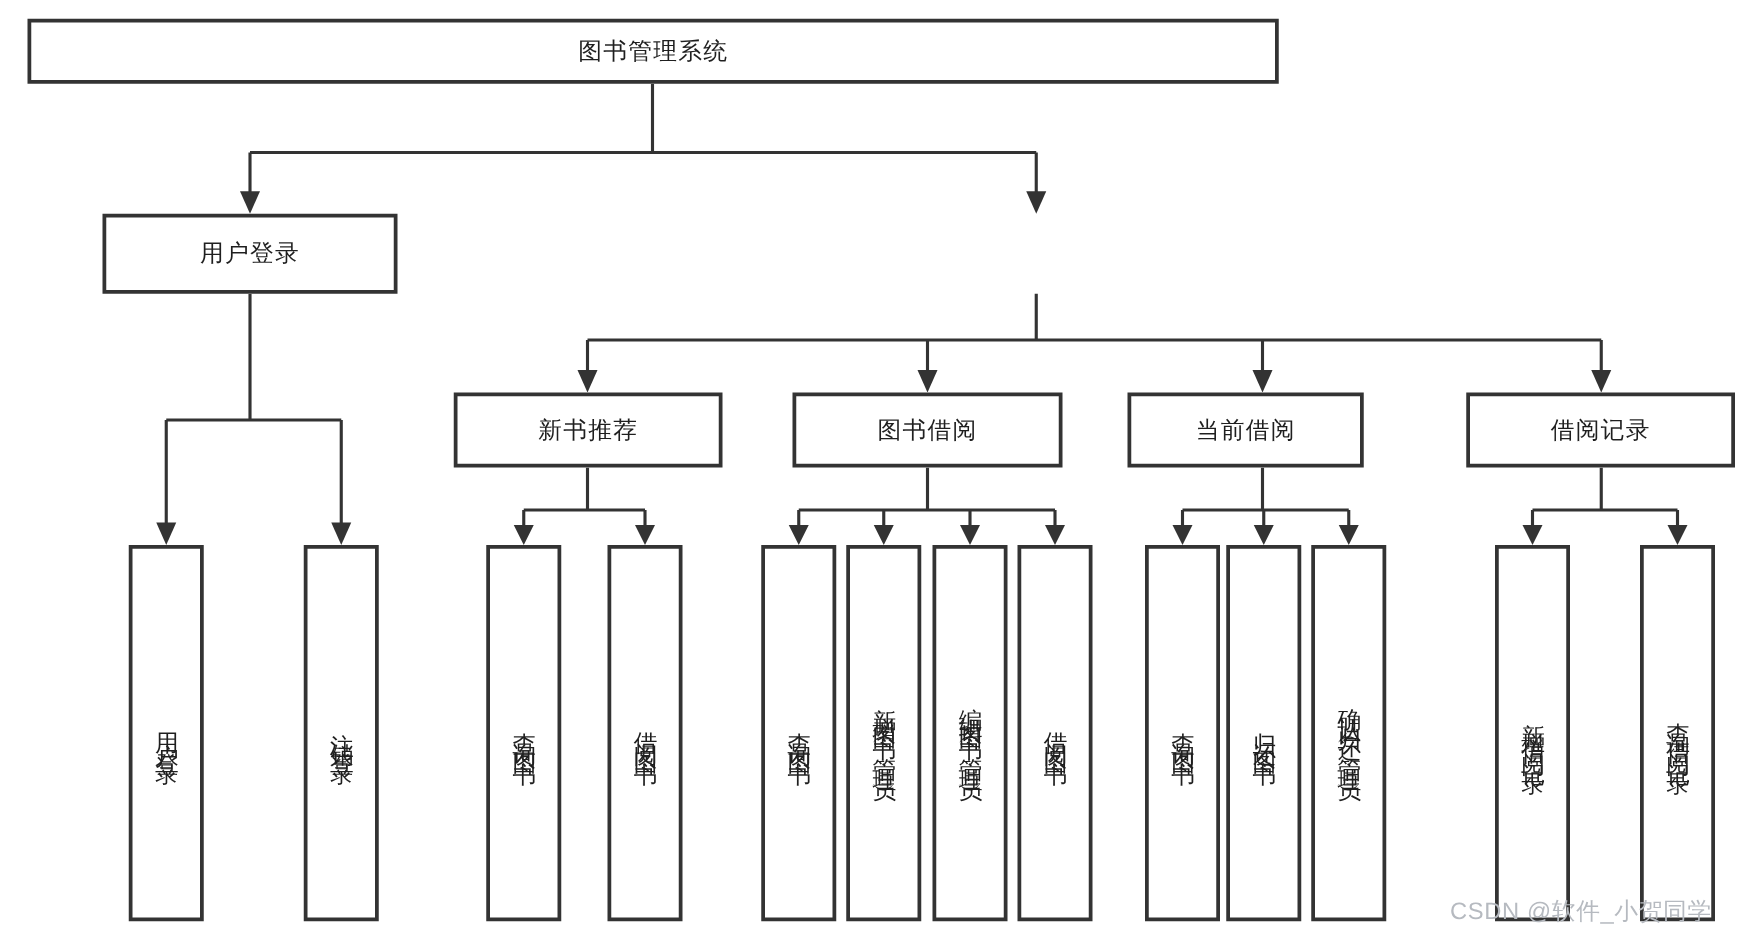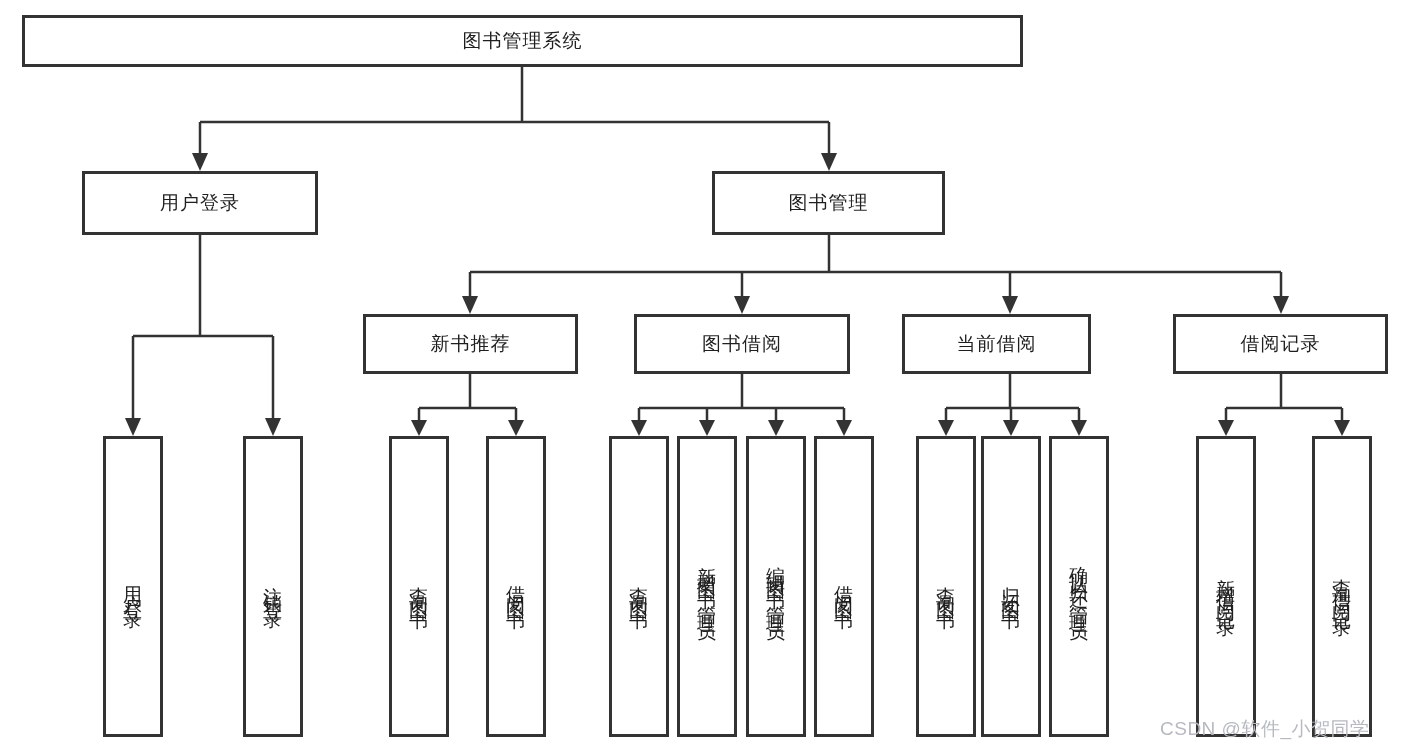--- a/index.html
+++ b/index.html
@@ -109,23 +109,20 @@
       <polygon points="1334,420 1350,420 1342,436"></polygon>
   </svg>
 
   <div class="box h" style="left:22px;top:15px;width:1001px;height:52px">
     <span class="lbl">图书管理系统</span>
   </div>
 
   <div class="box h" style="left:82px;top:171px;width:236px;height:64px">
     <span class="lbl">用户登录</span>
   </div>
-  <div class="box h" style="left:712px;top:171px;width:233px;height:64px">
-    <span class="lbl">图书管理</span>
-  </div>
 
   <div class="box h" style="left:363px;top:314px;width:215px;height:60px">
     <span class="lbl">新书推荐</span>
   </div>
   <div class="box h" style="left:634px;top:314px;width:216px;height:60px">
     <span class="lbl">图书借阅</span>
   </div>
   <div class="box h" style="left:902px;top:314px;width:189px;height:60px">
     <span class="lbl">当前借阅</span>
   </div>

